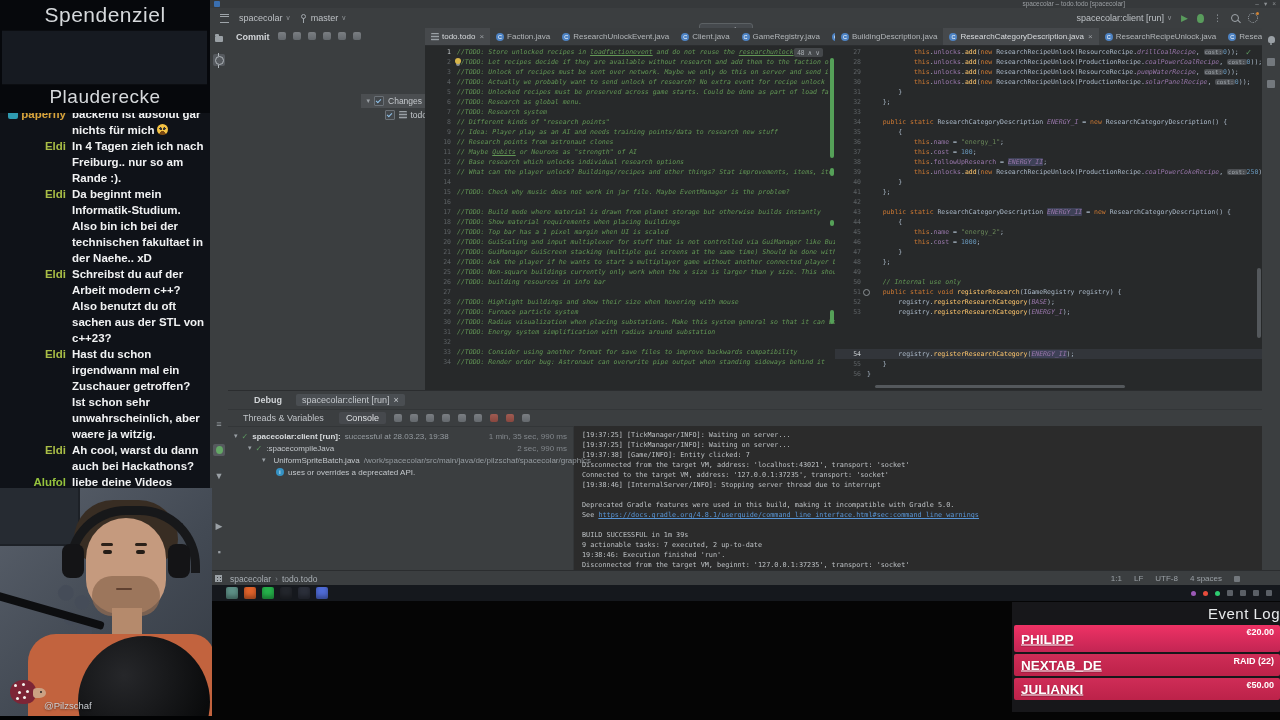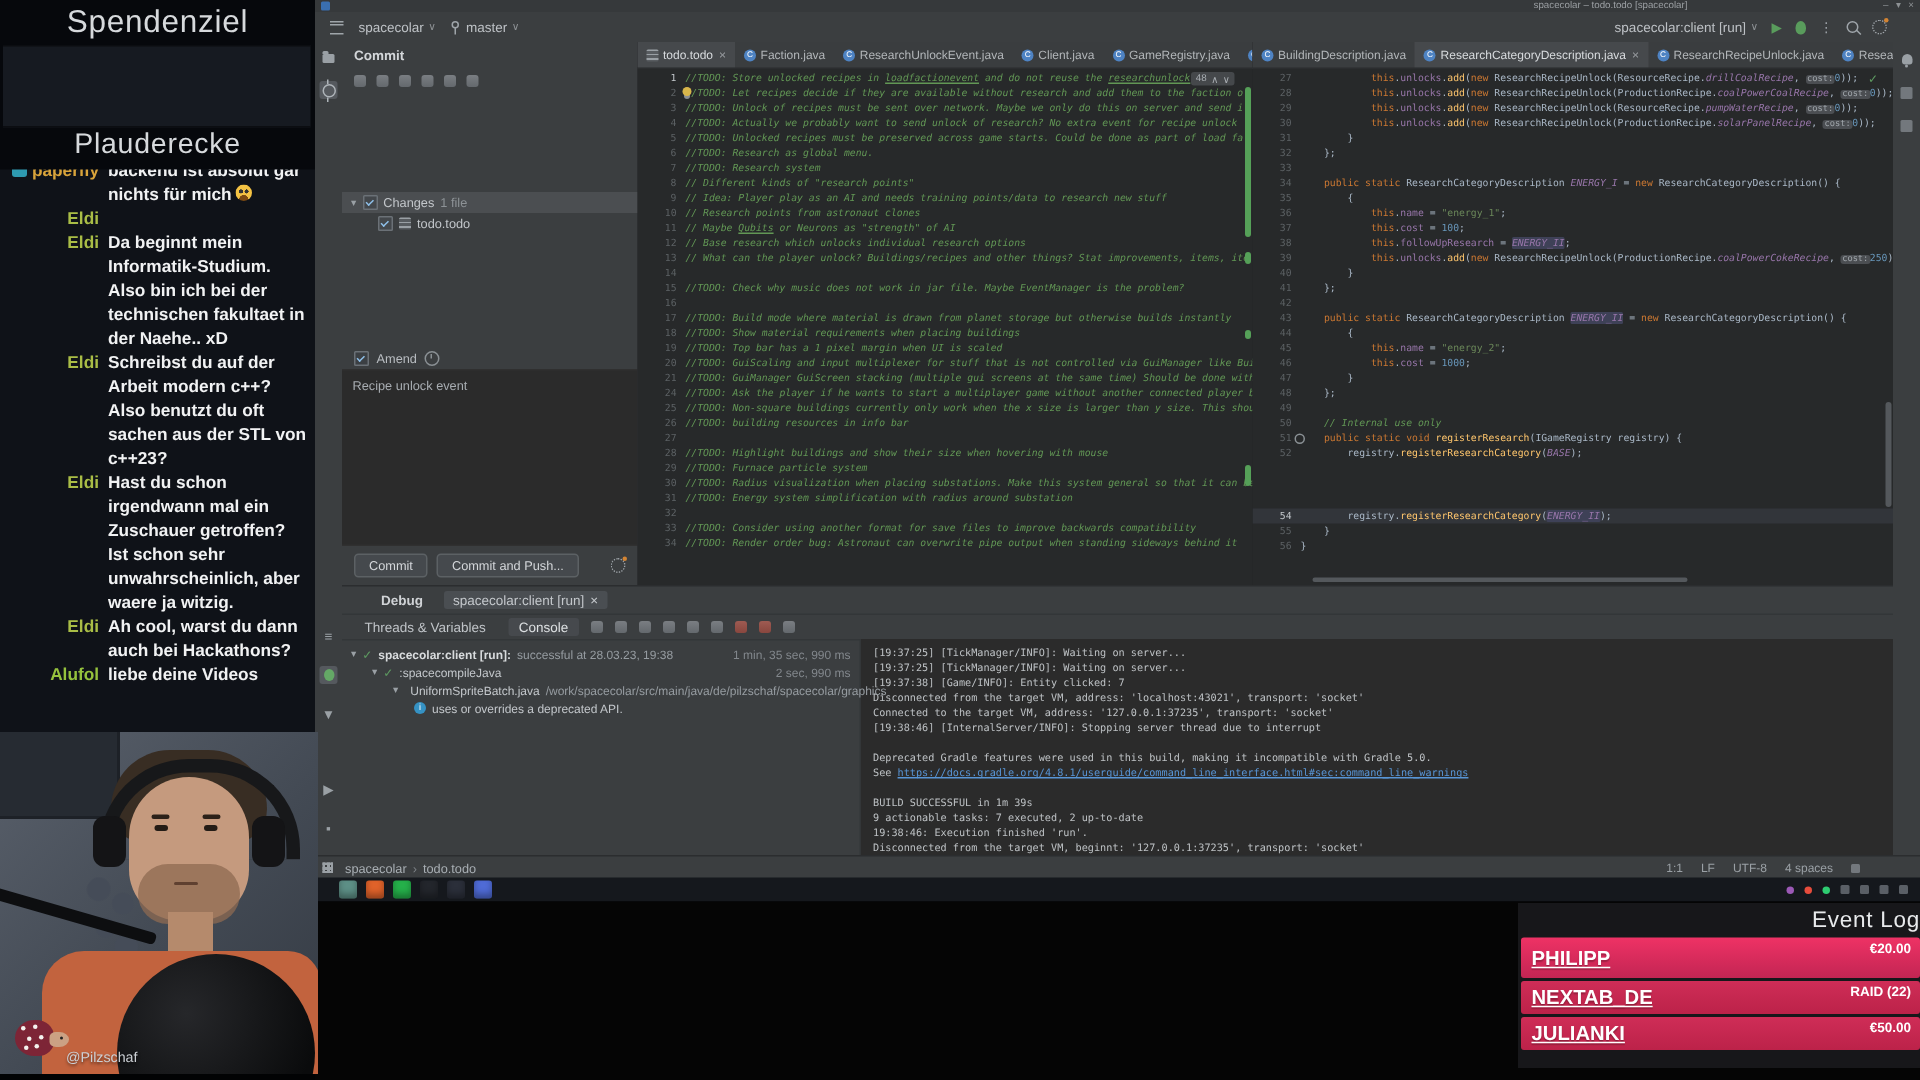--- a/index.html
+++ b/index.html
@@ -84,21 +84,21 @@
   .i-folder{width:8px;height:6px;background:#9aa0a5;border-radius:1px;position:relative;}
   .i-folder::before{content:"";position:absolute;left:0;top:-2px;width:4px;height:2px;background:#9aa0a5;border-radius:1px 1px 0 0;}
   .i-commit{width:7px;height:7px;border:1.3px solid #aeb4b9;border-radius:50%;position:relative;}
   .i-commit::before{content:"";position:absolute;left:2px;top:-4px;width:1.3px;height:3px;background:#aeb4b9;}
   .i-commit::after{content:"";position:absolute;left:2px;bottom:-4px;width:1.3px;height:3px;background:#aeb4b9;}
   .i-bugg{width:7px;height:8px;border-radius:50%;background:#64a866;}
   .i-bell{width:7px;height:7px;background:#9aa0a5;border-radius:50% 50% 2px 2px;position:relative;}
   .i-bell::after{content:"";position:absolute;left:2.5px;bottom:-2px;width:2px;height:2px;border-radius:50%;background:#9aa0a5;}
   .mini-sq{width:8px;height:8px;background:#73787d;border-radius:1px;}
   
-  #commit{position:absolute;left:18px;top:28px;width:197px;height:362px;background:#3b3e40;border-right:1px solid #2b2d2f;display:flex;flex-direction:column;}
+  #commit{position:absolute;left:18px;top:28px;width:197px;height:362px;background:#3b3e40;border-right:1px solid #2b2d2f;display:flex;flex-direction:row;}
   #commit-head{height:18px;display:flex;align-items:center;padding-left:8px;color:#d3d6d9;font-weight:bold;font-size:9px;}
   #commit-tools{height:16px;display:flex;align-items:center;gap:7px;padding-left:8px;}
   .tool-ic{width:8px;height:8px;border-radius:2px;background:linear-gradient(#85898e,#6b7075);opacity:.85;}
   .tool-ic.red{background:linear-gradient(#b06055,#96483e);}
   #commit-tree{flex:0 0 170px;position:relative;}
   .tree-row{display:flex;align-items:center;gap:4px;height:14px;padding-left:6px;font-size:8.5px;color:#c3c7cb;}
   .tree-row.sel{background:#4b4e51;}
   .tree-row .cnt{color:#8d9296;}
   .tree-row.child{padding-left:24px;}
   .cbx{width:8px;height:8px;border:1px solid #6b7177;background:#43474b;position:relative;border-radius:1px;}
@@ -198,20 +198,21 @@
     <div id="donation-title" class="panel-title">Spendenziel</div>
     <div id="goal-box"></div>
     <div id="chat-title" class="panel-title">Plauderecke</div>
     <div id="chat">
         <div class="chat-row">
           <span class="chat-user" style="color: rgb(217, 164, 59);"><span class="badge"></span>paperfly</span>
           <span class="chat-text">backend ist absolut gar nichts für mich<span class="emo"></span></span>
         </div>
         <div class="chat-row">
           <span class="chat-user" style="color: rgb(169, 189, 70);">Eldi</span>
+          <span class="chat-text">In 4 Tagen zieh ich nach Freiburg.. nur so am Rande :).</span>
         </div>
         <div class="chat-row">
           <span class="chat-user" style="color: rgb(169, 189, 70);">Eldi</span>
           <span class="chat-text">Da beginnt mein Informatik-Studium. Also bin ich bei der technischen fakultaet in der Naehe.. xD</span>
         </div>
         <div class="chat-row">
           <span class="chat-user" style="color: rgb(169, 189, 70);">Eldi</span>
           <span class="chat-text">Schreibst du auf der Arbeit modern c++? Also benutzt du oft sachen aus der STL von c++23?</span>
         </div>
         <div class="chat-row">
@@ -469,20 +470,21 @@
           <div class="crow"><span class="gut">43</span><span class="ctext">    <span class="c-kw">public</span> <span class="c-kw">static</span> ResearchCategoryDescription <span class="c-const c-hl">ENERGY_II</span> = <span class="c-kw">new</span> ResearchCategoryDescription() {</span></div>
           <div class="crow"><span class="gut">44</span><span class="ctext">        {</span></div>
           <div class="crow"><span class="gut">45</span><span class="ctext">            <span class="c-kw">this</span>.<span class="c-fld">name</span> = <span class="c-str">"energy_2"</span>;</span></div>
           <div class="crow"><span class="gut">46</span><span class="ctext">            <span class="c-kw">this</span>.<span class="c-fld">cost</span> = <span class="c-num">1000</span>;</span></div>
           <div class="crow"><span class="gut">47</span><span class="ctext">        }</span></div>
           <div class="crow"><span class="gut">48</span><span class="ctext">    };</span></div>
           <div class="crow"><span class="gut">49</span><span class="ctext">&nbsp;</span></div>
           <div class="crow"><span class="gut">50</span><span class="ctext"><span class="c-com">    // Internal use only</span></span></div>
           <div class="crow"><span class="gut">51</span><span class="gut-mark"></span><span class="ctext">    <span class="c-kw">public</span> <span class="c-kw">static</span> <span class="c-kw">void</span> <span class="c-mth">registerResearch</span>(IGameRegistry registry) {</span></div>
           <div class="crow"><span class="gut">52</span><span class="ctext">        registry.<span class="c-mth">registerResearchCategory</span>(<span class="c-const">BASE</span>);</span></div>
+          <div class="crow"><span class="gut">53</span><span class="ctext">        registry.<span class="c-mth">registerResearchCategory</span>(<span class="c-const">ENERGY_I</span>);</span></div>
           <div class="crow cur"><span class="gut on">54</span><span class="ctext">        registry.<span class="c-mth">registerResearchCategory</span>(<span class="c-const c-hl">ENERGY_II</span>);</span></div>
           <div class="crow"><span class="gut">55</span><span class="ctext">    }</span></div>
           <div class="crow"><span class="gut">56</span><span class="ctext">}</span></div>
         </div>
       <div class="sbv" style="top:240px;height:70px"></div>
       <div class="sbh"></div>
     </div>
 
     <div id="debug">
       <div id="dbg-head">

